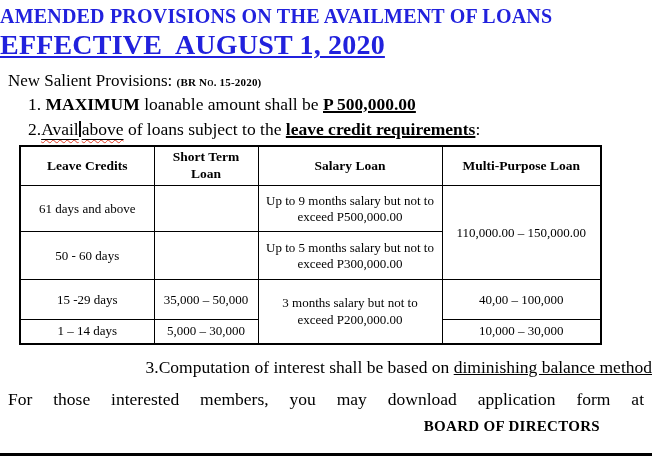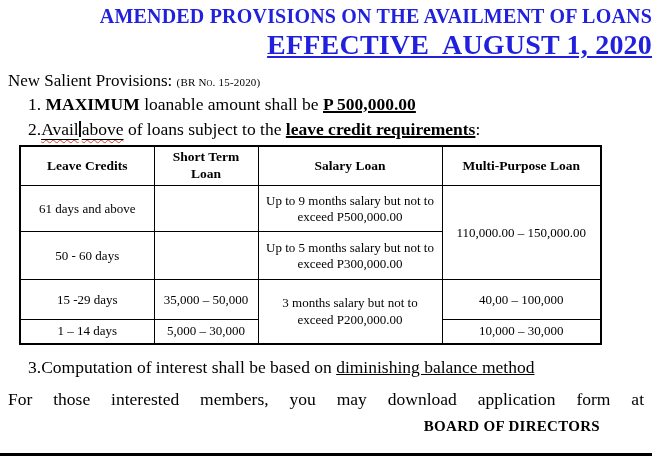--- a/index.html
+++ b/index.html
@@ -2,31 +2,31 @@
 <html><head>
 <meta charset="utf-8">
 <style>
   * { margin:0; padding:0; box-sizing:border-box; }
   body { background:#fff; }
   .page {
     position:relative; width:652px; height:460px; background:#ffffff;
     font-family:"Liberation Serif","DejaVu Serif",serif; color:#000; overflow:hidden;
   }
   
-  .title-block { text-align:right; margin-top:4px; }
+  .title-block { text-align:left; margin-top:4px; }
   .title-line1 {
     color:#2121dd; font-weight:bold; font-size:20px; line-height:1.2; letter-spacing:0.2px;
   }
   .title-line2 {
     color:#2121dd; font-weight:bold; font-size:28px; line-height:1.2; letter-spacing:0.2px;
     text-decoration:underline; text-decoration-thickness:2px; text-underline-offset:2px;
   }
   
   .intro { margin:9px 0 0 8px; font-size:17px; }
-  .br-ref { font-size:11px; font-weight:normal; font-variant:small-caps; letter-spacing:0.2px;margin-top:48px; }
+  .br-ref { font-size:11px; font-weight:bold; font-variant:small-caps; letter-spacing:0.2px;margin-top:48px; }
   
   .item { margin-left:28px; font-size:17.5px; line-height:1.32; margin-top:2px; }
   .b { font-weight:bold; }
   .u { text-decoration:underline; }
   .bu { font-weight:bold; text-decoration:underline; text-decoration-thickness:1.5px; }
   .spell-wavy {
     text-decoration-line:underline; text-decoration-style:wavy;
     text-decoration-color:#e03a22; text-decoration-thickness:1px; text-underline-offset:4px;
   }
   .spell-straight { text-decoration:underline; text-decoration-thickness:1px; }
@@ -114,21 +114,21 @@
         <td>40,00 – 100,000</td>
       </tr>
       <tr class="row-4">
         <td class="cell-left">1 – 14 days</td>
         <td>5,000 – 30,000</td>
         <td>10,000 – 30,000</td>
       </tr>
     </tbody>
   </table>
 
-  <div class="item" style="margin-top:11px;"><span>3.</span><span>Computation of interest shall be based on </span><span class="u">diminishing balance method</span></div>
+  <div class="item" style="margin-top:11px;text-align:right;"><span>3.</span><span>Computation of interest shall be based on </span><span class="u">diminishing balance method</span></div>
 
   <div class="para-justify">For those interested members, you may download application form at</div>
 
 
   <div class="signature">BOARD OF DIRECTORS</div>
 
   <div class="bottom-rule"></div>
 
 </div>
 

